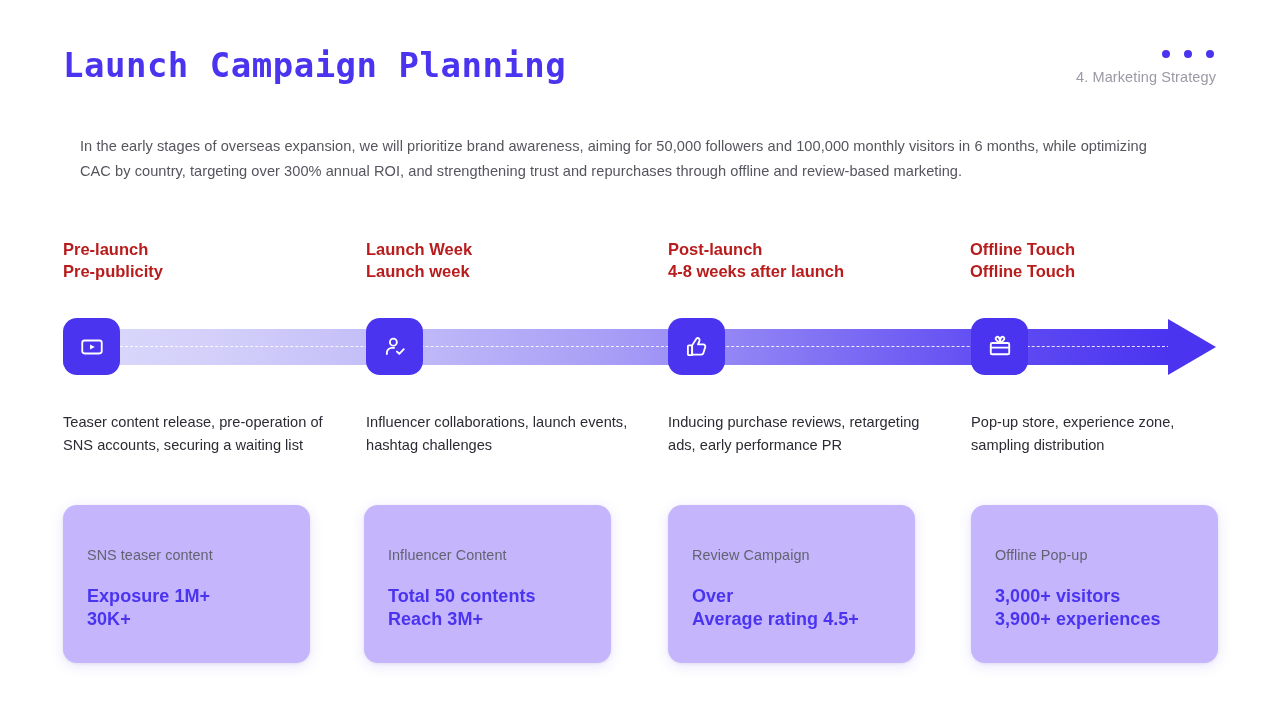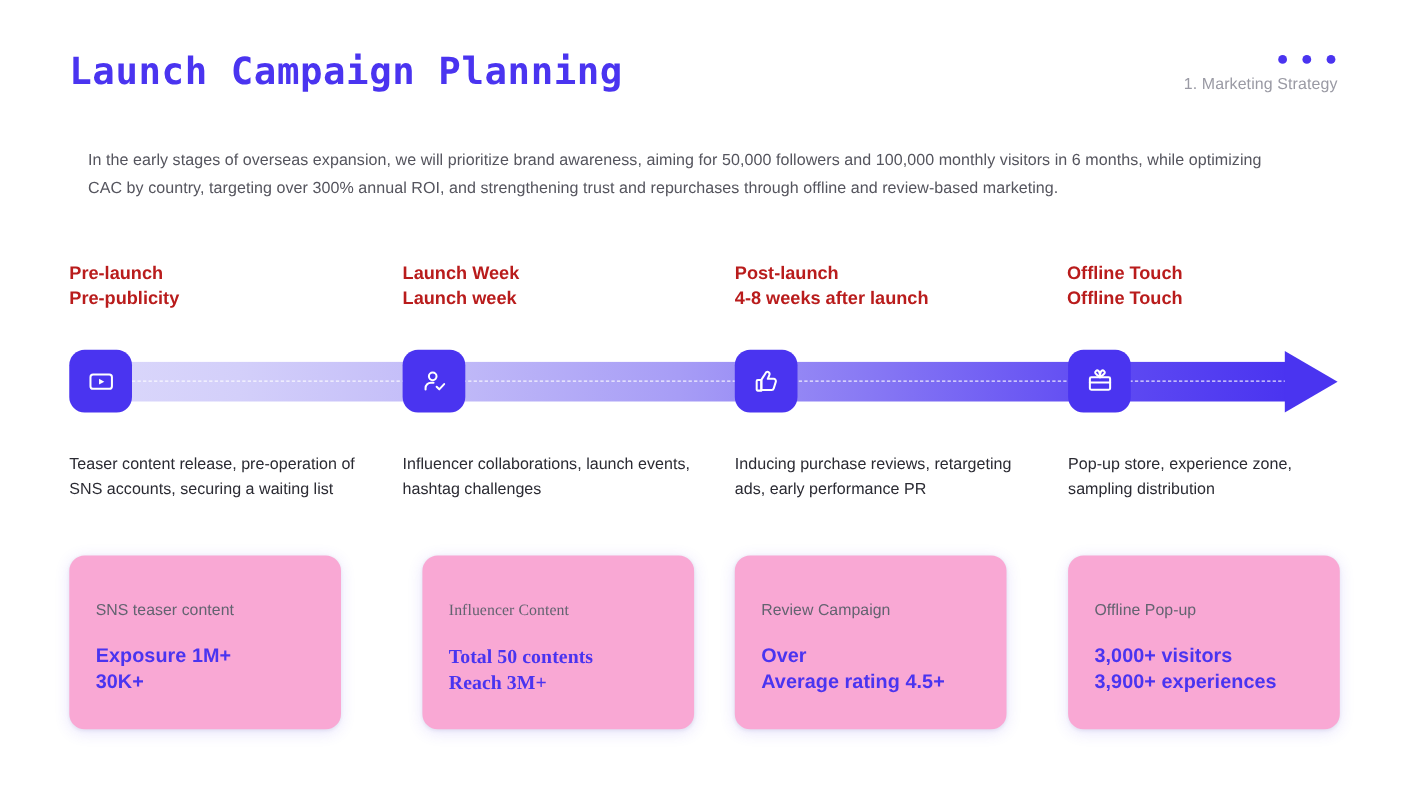--- a/index.html
+++ b/index.html
@@ -164,21 +164,21 @@
     color: #2b2b33;
     letter-spacing: 0.02px;
   }
 
   
   .kpi-card {
     position: absolute;
     top: 505px;
     width: 247px;
     height: 158px;
-    background: #f9a8d4;
+    background: #c4b5fd;
     border-radius: 14px;
     box-shadow: 0 3px 14px rgba(74, 52, 240, 0.13),
                 0 1px 3px rgba(30, 25, 80, 0.07);
     padding: 42px 0 0 24px;
   }
 
   .kpi-label {
     font-size: 14.4px;
     color: #636370;
     margin-bottom: 22px;
@@ -199,21 +199,21 @@
 <div class="slide">
 
   <div class="page-title">Launch Campaign Planning</div>
 
   <div class="header-right">
     <div class="dots">
       <span class="dot"></span>
       <span class="dot"></span>
       <span class="dot"></span>
     </div>
-    <div class="section-label">1. Marketing Strategy</div>
+    <div class="section-label">4. Marketing Strategy</div>
   </div>
 
   <div class="intro">In the early stages of overseas expansion, we will prioritize brand awareness, aiming for 50,000 followers and 100,000 monthly visitors in 6 months, while optimizing CAC by country, targeting over 300% annual ROI, and strengthening trust and repurchases through offline and review-based marketing.</div>
 
   <div class="phases">
     <div class="phase-heads">
       <div class="phase-head" style="left:0px;">
         <div>Pre-launch</div>
         <div class="sub">Pre-publicity</div>
       </div>
@@ -281,21 +281,21 @@
   <div class="desc" style="left:366px; top:411px; width:262px;">Influencer collaborations, launch events, hashtag challenges</div>
   <div class="desc" style="left:668px; top:411px; width:262px;">Inducing purchase reviews, retargeting ads, early performance PR</div>
   <div class="desc" style="left:971px; top:411px; width:252px;">Pop-up store, experience zone, sampling distribution</div>
 
   <div class="kpi-card" style="left:63px;">
     <div class="kpi-label">SNS teaser content</div>
     <div class="kpi-value">Exposure 1M+</div>
     <div class="kpi-value">30K+</div>
   </div>
 
-  <div class="kpi-card" style="left:384px;font-family:Liberation Serif, serif;">
+  <div class="kpi-card" style="left:364px;">
     <div class="kpi-label">Influencer Content</div>
     <div class="kpi-value">Total 50 contents</div>
     <div class="kpi-value">Reach 3M+</div>
   </div>
 
   <div class="kpi-card" style="left:668px;">
     <div class="kpi-label">Review Campaign</div>
     <div class="kpi-value">Over</div>
     <div class="kpi-value">Average rating 4.5+</div>
   </div>

